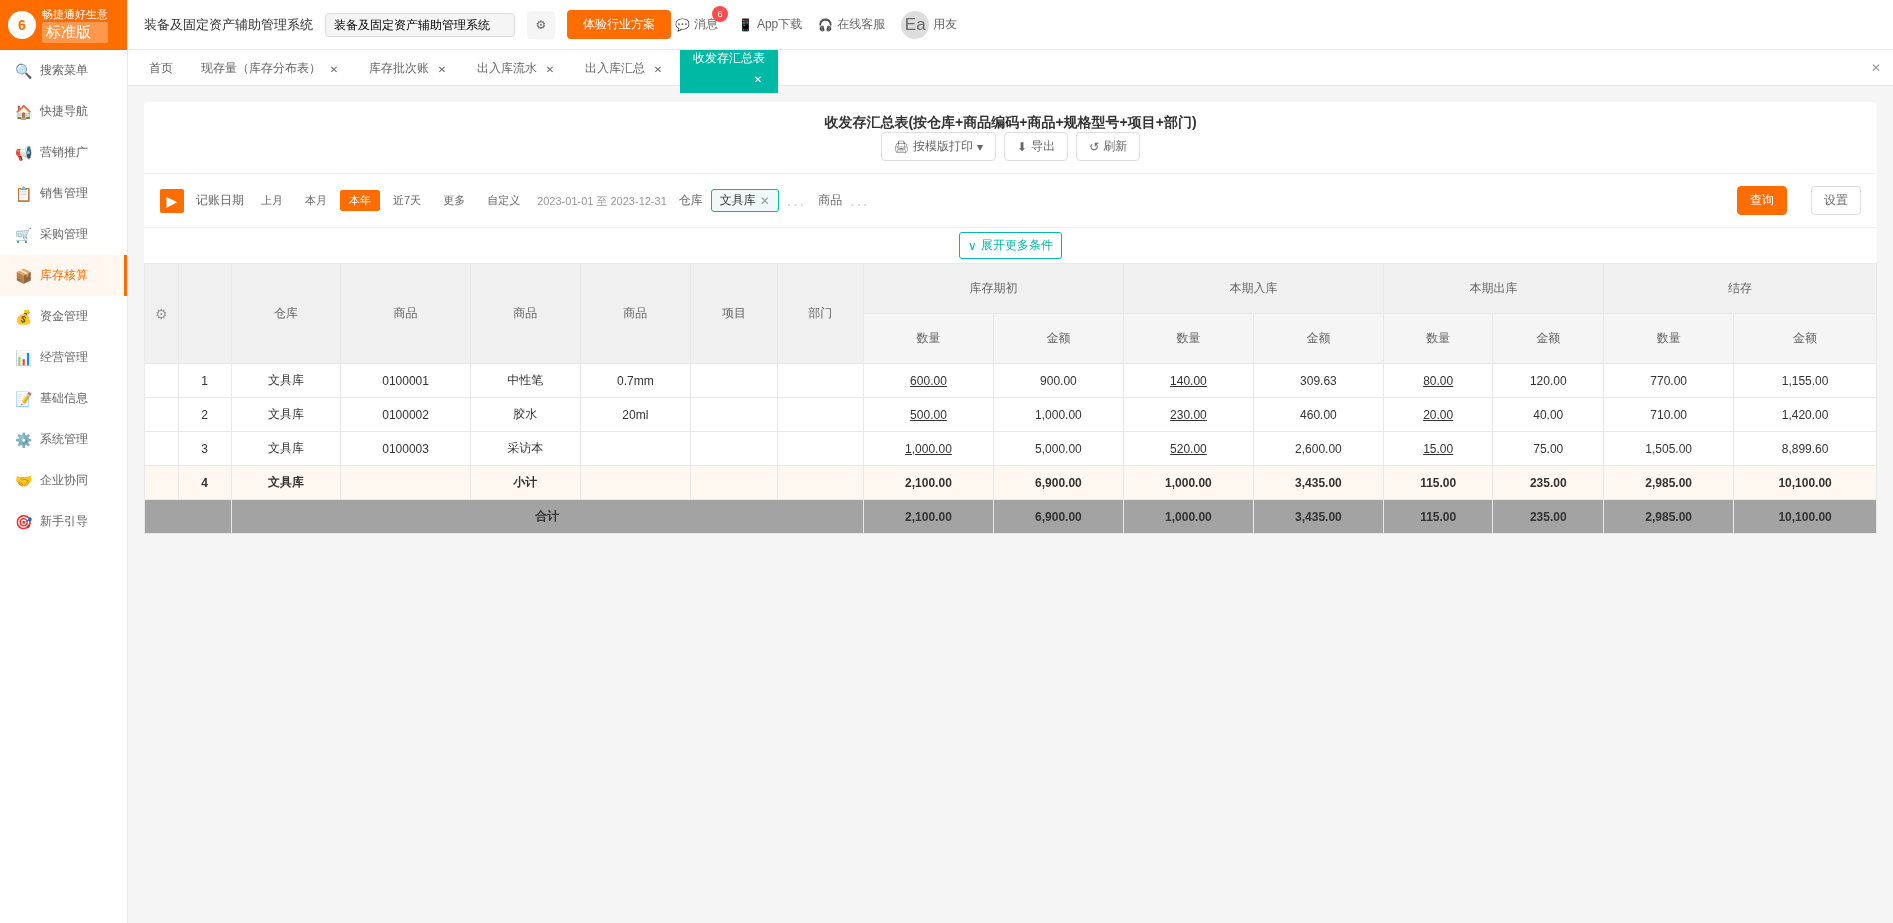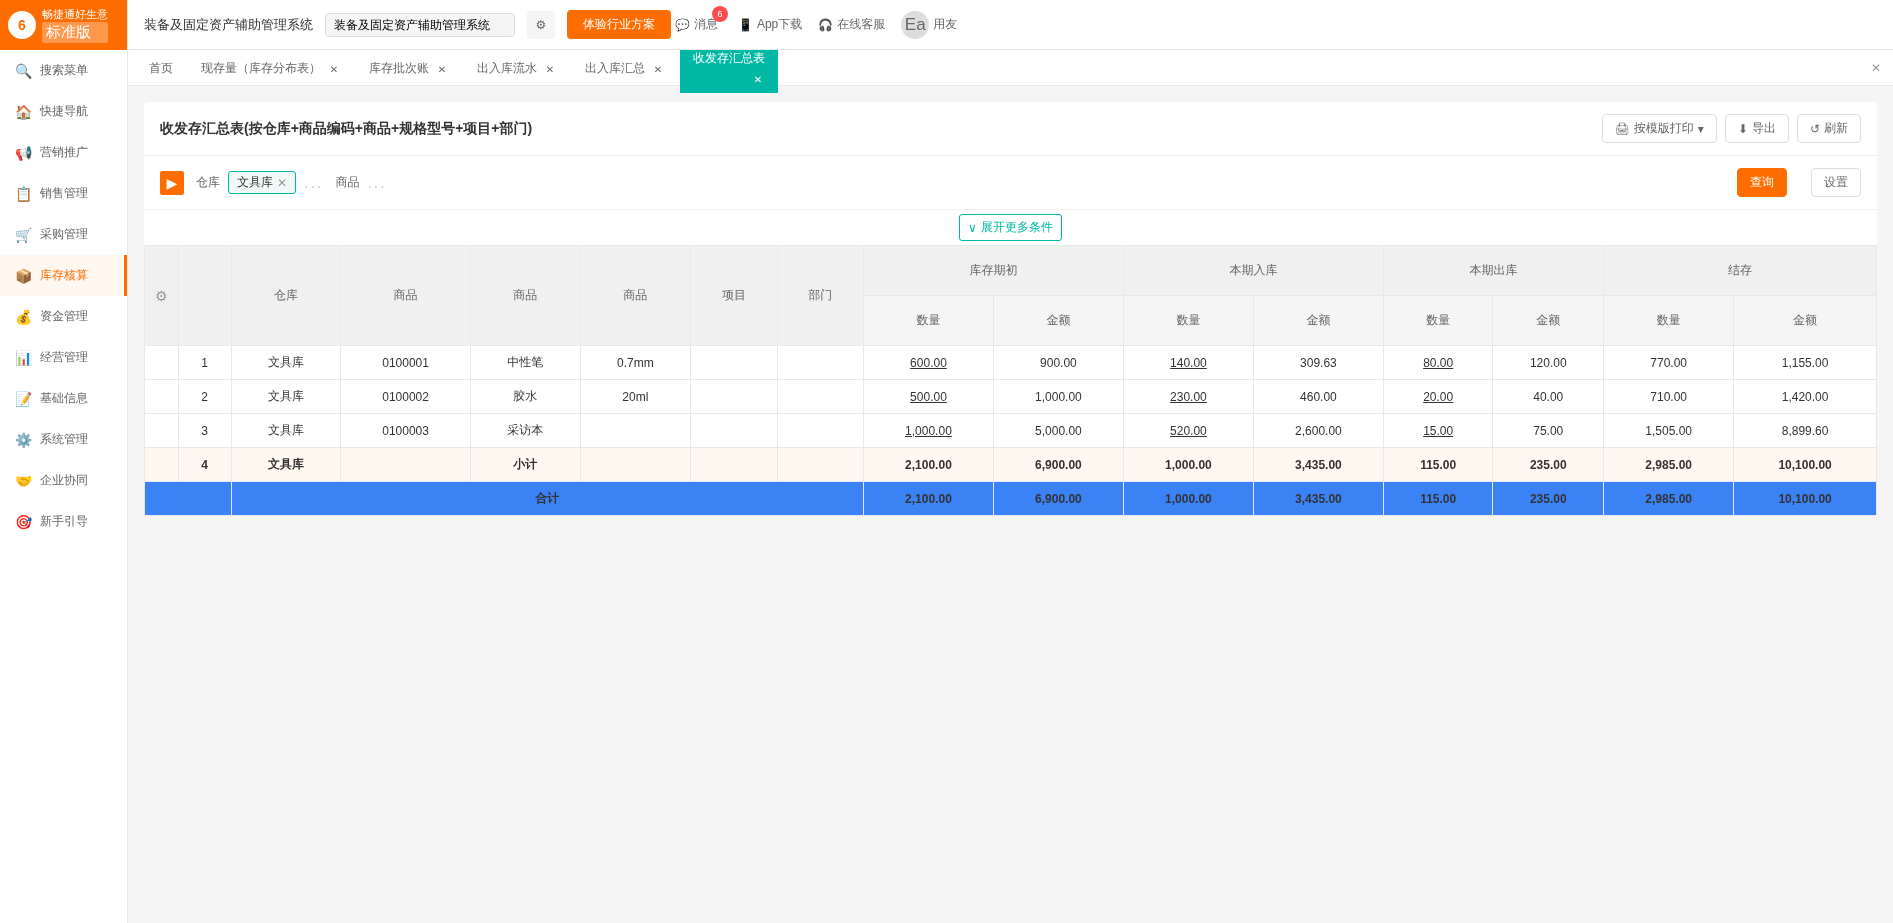--- a/index.html
+++ b/index.html
@@ -33,21 +33,21 @@
     .tab { display: flex; align-items: flex-end; gap: 6px; padding: 6px 12px; font-size: 12px; cursor: pointer; color: #666; border-radius: 4px 4px 0 0; white-space: nowrap; border: 1px solid transparent; border-bottom: none; }
     .tab.active { color: #fff; background: #00b9a5; border-color: #00b9a5; flex-direction: column; }
     .tab-close { width: 14px; height: 14px; display: flex; align-items: center; justify-content: center; border-radius: 50%; color: inherit; font-size: 10px; cursor: pointer; }
     .tab-close-main { width: 18px; height: 18px; display: flex; align-items: center; justify-content: center; color: #999; font-size: 12px; cursor: pointer; margin-left: auto; }
 
     
     .main { margin-left: 128px; margin-top: 86px; padding: 16px; background: #f5f5f5; min-height: calc(923px - 86px); }
     .content-panel { background: #fff; border-radius: 4px; padding: 0; }
 
     
-    .page-header { padding: 12px 16px; border-bottom: 1px solid #f0f0f0; display: flex; align-items: center; justify-content: space-between; }
+    .page-header { padding: 12px 16px; border-bottom: 1px solid #f0f0f0; display: flex; align-items: center; justify-content: space-between; flex-direction: column; }
     .page-title { font-size: 14px; font-weight: bold; color: #333; }
     .page-actions { display: flex; align-items: center; gap: 8px; }
     .btn-action { display: flex; align-items: center; gap: 4px; padding: 5px 12px; border: 1px solid #ddd; border-radius: 4px; font-size: 12px; cursor: pointer; color: #666; background: #fff; }
     .btn-primary { background: #ff6c00; color: #fff; border-color: #ff6c00; }
 
     
     .filter-area { padding: 12px 16px; border-bottom: 1px solid #f0f0f0; display: flex; align-items: center; gap: 12px; flex-wrap: wrap; }
     .filter-toggle { width: 24px; height: 24px; background: #ff6c00; color: #fff; display: flex; align-items: center; justify-content: center; cursor: pointer; border-radius: 2px; font-size: 14px; }
     .filter-group { display: flex; align-items: center; gap: 8px; }
     .filter-label { color: #666; font-size: 12px; }
@@ -63,21 +63,21 @@
 
     
     .table-wrapper { padding: 0; overflow-x: auto; }
     table { width: 100%; border-collapse: collapse; font-size: 12px; }
     thead tr { background: #f5f5f5; }
     thead th { padding: 16px 10px; text-align: center; border: 1px solid #e8e8e8; color: #666; font-weight: normal; white-space: nowrap; }
     tbody tr { background: #fff; }
     tbody tr.subtotal { background: #fff8f0; font-weight: bold; }
     tbody td { padding: 8px 10px; border: 1px solid #e8e8e8; text-align: center; color: #333; }
     tbody td.underline { text-decoration: underline; cursor: pointer; color: #333; }
-    tfoot tr { background: #3b82f6; font-weight: bold; }
+    tfoot tr { background: #a3a3a3; font-weight: bold; }
     tfoot td { padding: 8px 10px; border: 1px solid #e8e8e8; text-align: center; color: #333; }
     .th-group { background: #f0f0f0; }
     .settings-icon-cell { width: 30px; }
     .gear-icon { cursor: pointer; color: #999; font-size: 14px; }
   </style>
 </head>
 <body>
 
 <div class="sidebar">
   <div class="sidebar-logo">
@@ -217,20 +217,34 @@
         </button>
         <button class="btn-action">
           <span>↺</span>
           <span>刷新</span>
         </button>
       </div>
     </div>
 
     <div class="filter-area">
       <div class="filter-toggle">▶</div>
+      <div class="filter-group">
+        <span class="filter-label">记账日期</span>
+        <div class="filter-date-btns">
+          <span class="date-btn">上月</span>
+          <span class="date-btn">本月</span>
+          <span class="date-btn active">本年</span>
+          <span class="date-btn">近7天</span>
+          <span class="date-btn">更多</span>
+          <span class="date-btn">自定义</span>
+        </div>
+        <div style="display:flex;flex-direction:column;">
+          <div class="date-range">2023-01-01 至 2023-12-31</div>
+        </div>
+      </div>
 
       <div class="filter-group">
         <span class="filter-label">仓库</span>
         <div class="filter-tag">
           <span>文具库</span>
           <span class="filter-tag-close">✕</span>
         </div>
         <span class="filter-dots">...</span>
       </div>
 

